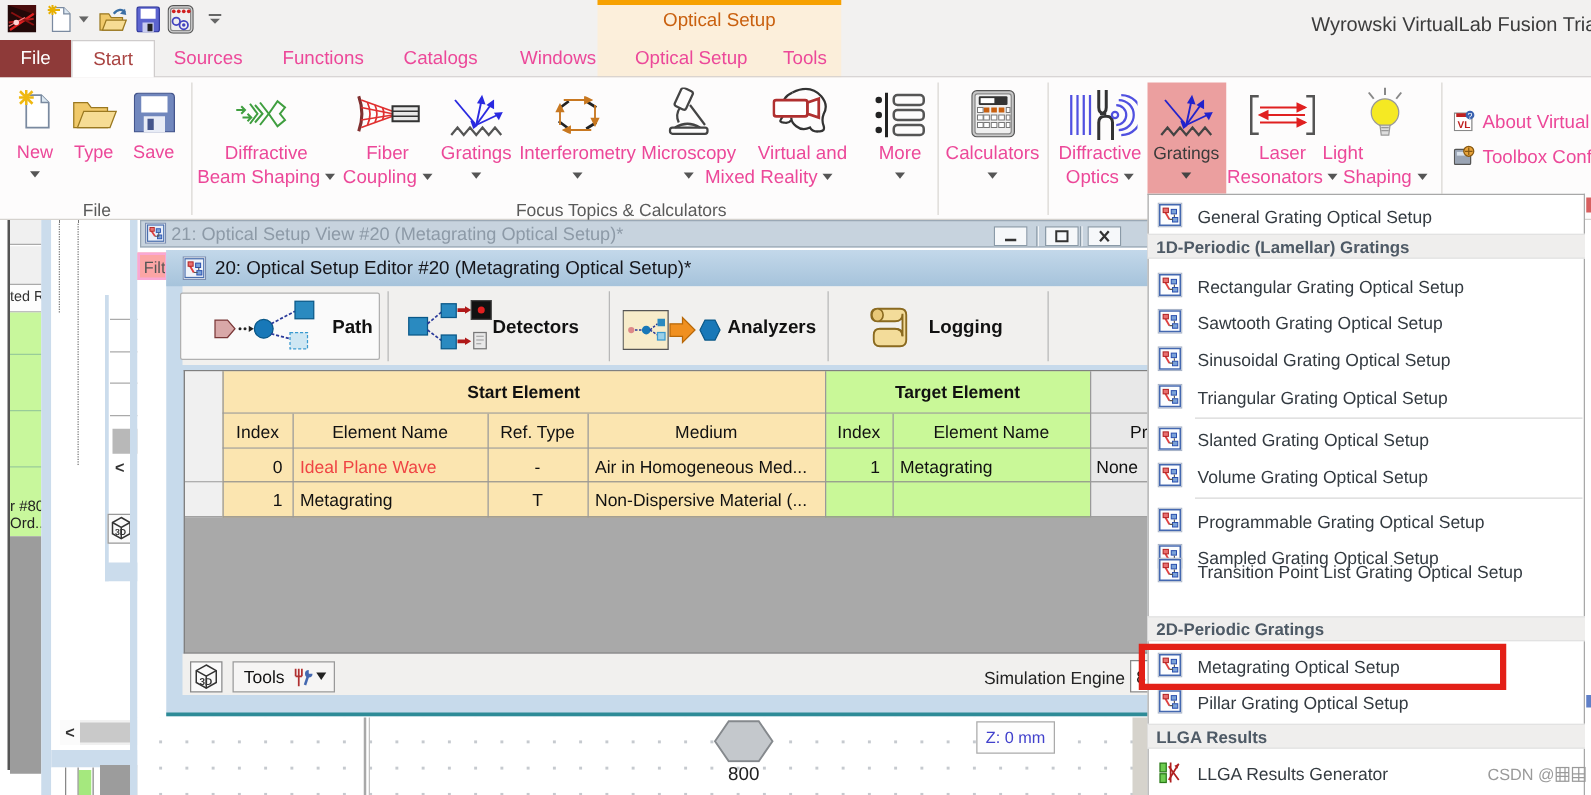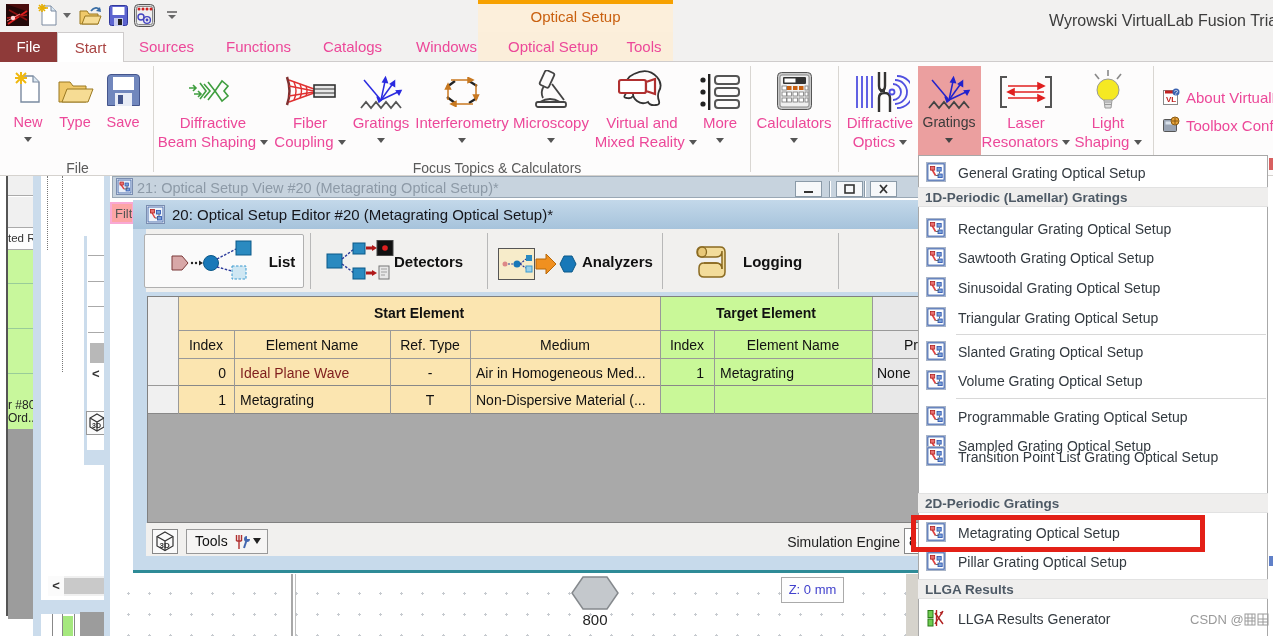--- a/index.html
+++ b/index.html
@@ -230,21 +230,21 @@
 <div class="ab" style="left:547px;top:138px;width:0;height:0;border-left:4px solid transparent;border-right:4px solid transparent;border-top:5px solid #555"></div>
 <div class="ab" style="left:618px;top:70px">
         <svg width="48" height="40" fill="none">
           <path d="M16 4 Q30 -3 39 7 Q45 14 41 21 Q39 26 41 31 Q42 35 38 35 Q32 36 30 32 Q24 35 19 31 Q15 28 15 24" stroke="#333" stroke-width="1.8"></path>
           <path d="M16 4 Q7 8 9 16 Q10 21 7 25 Q5 28 9 28 Q13 29 15 26" stroke="#333" stroke-width="1.8"></path>
           <rect x="1" y="10" width="27" height="13" rx="2" stroke="#b03030" stroke-width="2.2" fill="#fff"></rect>
           <path d="M28 12 L37 9 L37 24 L28 21 Z" stroke="#b03030" stroke-width="2.2" fill="#fff"></path>
         </svg>
       </div>
 <div class="ab tab" style="left:592px;top:114px;width:100px;text-align:center">Virtual and</div>
-<div class="ab tab" style="left:581px;top:133px;width:116px;text-align:right">Mixed Reality <span style="display:inline-block;width:0;height:0;border-left:4px solid transparent;border-right:4px solid transparent;border-top:5px solid #555;vertical-align:2px"></span></div>
+<div class="ab tab" style="left:564px;top:133px;width:116px;text-align:left">Mixed Reality <span style="display:inline-block;width:0;height:0;border-left:4px solid transparent;border-right:4px solid transparent;border-top:5px solid #555;vertical-align:2px"></span></div>
 <div class="ab" style="left:700px;top:74px">
         <svg width="40" height="36">
           <g fill="#222">
             <circle cx="3" cy="6" r="2.6"></circle>
             <circle cx="3" cy="18" r="2.6"></circle>
             <circle cx="3" cy="30" r="2.6"></circle>
           </g>
           <rect x="8" y="0" width="2.4" height="36" fill="#222"></rect>
           <g fill="none" stroke="#555" stroke-width="2">
             <rect x="15" y="2" width="24" height="8" rx="3"></rect>
@@ -342,21 +342,21 @@
           <g stroke="#888" stroke-width="1.6">
             <path d="M18 0 L18 6"></path>
             <path d="M5 4 L9 9"></path>
             <path d="M31 4 L27 9"></path>
           </g>
           <circle cx="18" cy="20" r="11" fill="#f5e923" stroke="#999"></circle>
           <path d="M14 30 L22 30 L21 38 L15 38 Z" fill="#ddd" stroke="#999"></path>
           <path d="M15 32 L21 32 M15 34.5 L21 34.5" stroke="#999"></path>
         </svg>
       </div>
-<div class="ab tab" style="left:1058px;top:114px;width:100px;text-align:center">Light</div>
+<div class="ab tab" style="left:1058px;top:114px;width:100px;text-align:left">Light</div>
 <div class="ab tab" style="left:1054px;top:133px;width:108px;text-align:center">Shaping <span style="display:inline-block;width:0;height:0;border-left:4px solid transparent;border-right:4px solid transparent;border-top:5px solid #555;vertical-align:2px"></span></div>
 
 <div class="ab" style="left:1163px;top:88px">
         <svg width="17" height="17">
           <rect x="0.5" y="2.5" width="14" height="14" fill="#fff" stroke="#888"></rect>
           <path d="M2 4 L13 4" stroke="#c02020" stroke-width="3"></path>
           <text x="3" y="14" font-size="8" fill="#c02020" font-family="Liberation Sans" font-weight="bold">VL</text>
           <circle cx="13" cy="4" r="3.5" fill="#3a62b0"></circle>
           <text x="11" y="7" font-size="7" fill="#fff" font-family="Liberation Sans">?</text>
         </svg>
@@ -511,21 +511,21 @@
             <circle cx="22" cy="23" r="1.2"></circle>
             <circle cx="26" cy="23" r="1.2"></circle>
             <path d="M29 20.5 L33 23 L29 25.5 Z"></path>
           </g>
           <circle cx="41" cy="23" r="7.5" fill="#1878b8" stroke="#0a5888"></circle>
           <path d="M47 19 L66 9 M47 27 L62 31" stroke="#2a3a9a" stroke-width="1.4" stroke-dasharray="2.5 1.5"></path>
           <rect x="66" y="1" width="15" height="14" fill="#2a8ac0" stroke="#0a5888"></rect>
           <rect x="62" y="26" width="14" height="13" fill="#cfe7f3" stroke="#3a9ad0" stroke-dasharray="2.5 1.5"></rect>
         </svg>
       </div>
-<div class="ab" style="left:252px;top:253px;width:60px;text-align:center;font-weight:bold;font-size:15px;color:#111">List</div>
+<div class="ab" style="left:252px;top:253px;width:60px;text-align:center;font-weight:bold;font-size:15px;color:#111">Path</div>
 <div class="ab" style="left:326px;top:240px">
         <svg width="70" height="46">
           <rect x="1" y="14" width="15" height="14" fill="#2a8ac0" stroke="#0a5888"></rect>
           <path d="M16 19 L28 9 M16 24 L28 33" stroke="#2a3a9a" stroke-width="1.4" stroke-dasharray="2.5 1.5"></path>
           <rect x="27" y="3" width="12" height="11" fill="#2a8ac0" stroke="#0a5888"></rect>
           <rect x="27" y="28" width="12" height="11" fill="#2a8ac0" stroke="#0a5888"></rect>
           <path d="M40 8 L46 8" stroke="#b01818" stroke-width="3"></path>
           <path d="M46 5 L51 8 L46 11 Z" fill="#b01818"></path>
           <path d="M40 33 L46 33" stroke="#b01818" stroke-width="3"></path>
           <path d="M46 30 L51 33 L46 36 Z" fill="#b01818"></path>
@@ -577,21 +577,21 @@
 <div class="ab" style="left:470px;top:337px;width:190px;text-align:center;font-size:14px;color:#111">Medium</div>
 <div class="ab" style="left:660px;top:337px;width:54px;text-align:center;font-size:14px;color:#111">Index</div>
 <div class="ab" style="left:714px;top:337px;width:158px;text-align:center;font-size:14px;color:#111">Element Name</div>
 <div class="ab" style="left:872px;top:337px;width:46px;height:18px;font-size:14px;color:#111;overflow:hidden;white-space:nowrap"><span style="position:relative;left:32px">Pro</span></div>
 
 <div class="ab" style="left:148px;top:359px;width:30px;height:27px;background:#f0f0f0;border-bottom:1px solid #999"></div>
 <div class="ab" style="left:178px;top:359px;width:482px;height:27px;background:#fbe5b0;border-bottom:1px solid #888"></div>
 <div class="ab" style="left:660px;top:359px;width:212px;height:27px;background:#c9f898;border-bottom:1px solid #888"></div>
 <div class="ab" style="left:872px;top:359px;width:46px;height:27px;background:#e8e8e8;border-bottom:1px solid #888"></div>
 <div class="ab" style="left:178px;top:365px;width:48px;text-align:right;font-size:14px;color:#111">0</div>
-<div class="ab" style="left:240px;top:365px;font-size:14px;color:#7f1d1d">Ideal Plane Wave</div>
+<div class="ab" style="left:240px;top:365px;font-size:14px;color:#ef4444">Ideal Plane Wave</div>
 <div class="ab" style="left:390px;top:365px;width:80px;text-align:center;font-size:14px;color:#111">-</div>
 <div class="ab" style="left:476px;top:365px;font-size:14px;color:#111;white-space:nowrap">Air in Homogeneous Med...</div>
 <div class="ab" style="left:660px;top:365px;width:44px;text-align:right;font-size:14px;color:#111">1</div>
 <div class="ab" style="left:720px;top:365px;font-size:14px;color:#111">Metagrating</div>
 <div class="ab" style="left:877px;top:365px;font-size:14px;color:#111">None</div>
 
 <div class="ab" style="left:148px;top:386px;width:30px;height:28px;background:#f0f0f0;border-bottom:1px solid #888"></div>
 <div class="ab" style="left:178px;top:386px;width:482px;height:28px;background:#fbe5b0;border-bottom:1px solid #888"></div>
 <div class="ab" style="left:660px;top:386px;width:212px;height:28px;background:#c9f898;border-bottom:1px solid #888"></div>
 <div class="ab" style="left:872px;top:386px;width:46px;height:28px;background:#e8e8e8;border-bottom:1px solid #888"></div>

